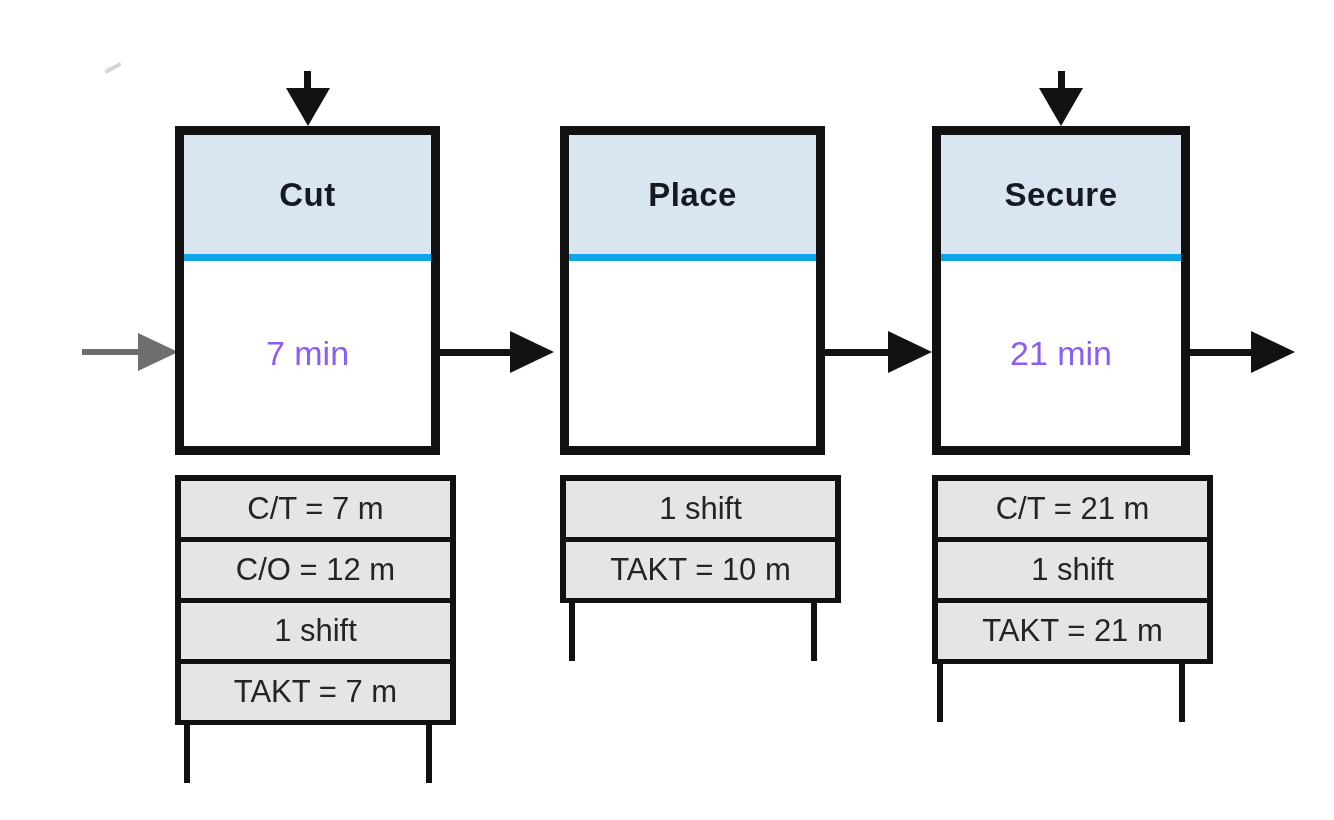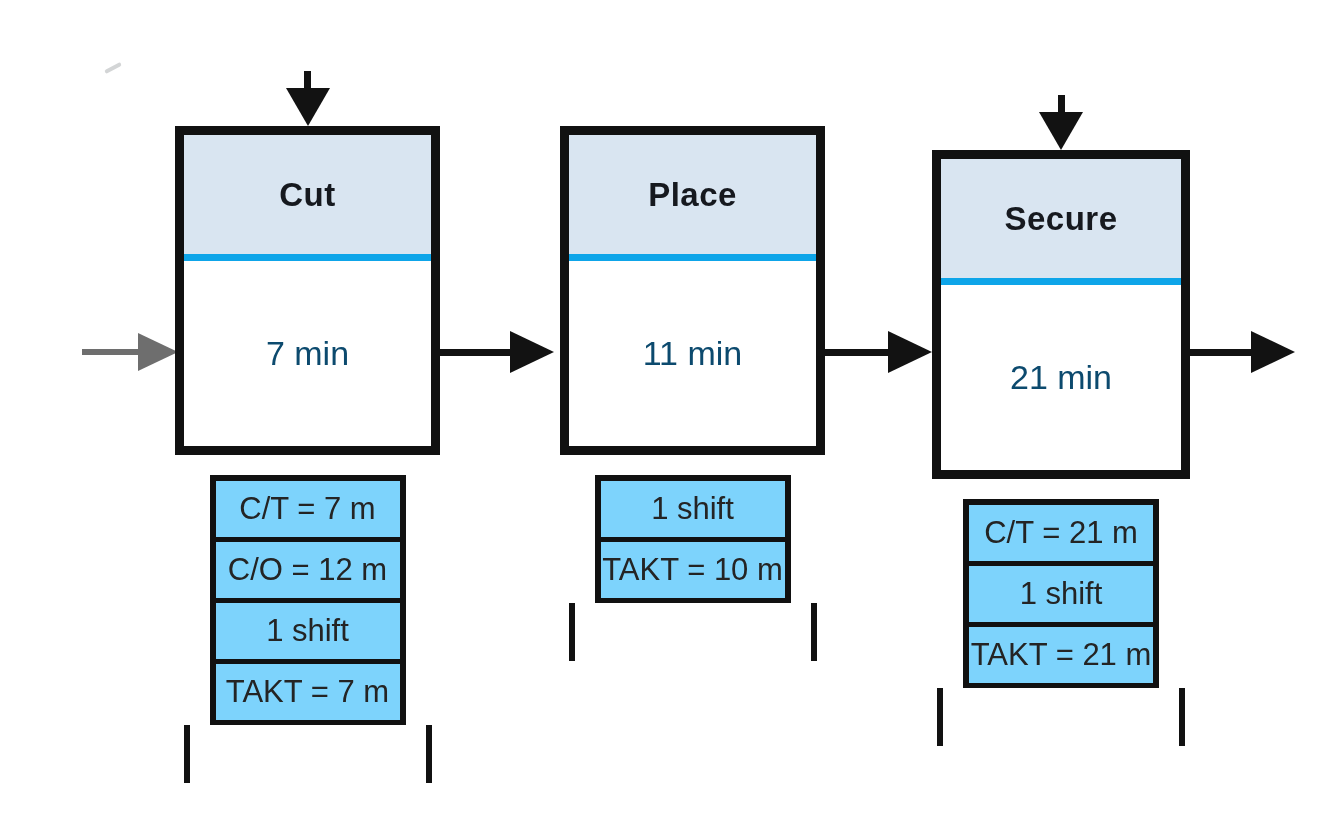--- a/index.html
+++ b/index.html
@@ -24,26 +24,26 @@
   }
   .pheader{
     height:119px;box-sizing:content-box;
     border-bottom:7px solid #0ea5e9;
     background:#d9e5f1;
     display:flex;align-items:center;justify-content:center;
     font-weight:700;font-size:33px;letter-spacing:.5px;color:#16191f;
   }
   .pbody{
     flex:1;display:flex;align-items:center;justify-content:center;
-    font-size:34px;color:#0c4a6e;
+    font-size:34px;color:#8b5cf6;
   }
   
   .data-box{
-    width:196px;margin:20px auto 0;box-sizing:border-box;
-    border:6px solid #111111;border-bottom:none;background:#7dd3fc;
+    width:281px;margin:20px auto 0;box-sizing:border-box;
+    border:6px solid #111111;border-bottom:none;background:#e5e5e5;
   }
   .drow{
     height:56px;border-bottom:5px solid #111111;
     display:flex;align-items:center;justify-content:center;
     font-size:31px;color:#242424;white-space:nowrap;overflow:visible;
   }
   .legs{
     width:248px;margin:0 auto;height:58px;box-sizing:border-box;
     border-left:6px solid #111111;border-right:6px solid #111111;
   }
@@ -107,35 +107,34 @@
   </div>
 
   <div class="h-arrow" style="left:440px;width:114px;">
     <div class="shaft"></div>
     <div class="head"></div>
   </div>
 
   <div class="column" style="left:560px;width:265px;">
     <div class="process-box">
       <div class="pheader">Place</div>
-      <div class="pbody">11 min</div>
     </div>
     <div class="data-box">
       <div class="drow">1 shift</div>
       <div class="drow">TAKT = 10 m</div>
     </div>
     <div class="legs"></div>
   </div>
 
   <div class="h-arrow" style="left:817px;width:115px;">
     <div class="shaft"></div>
     <div class="head"></div>
   </div>
 
-  <div class="column" style="left:932px;width:258px;margin-top:24px;">
+  <div class="column" style="left:932px;width:258px;">
     <div class="down-arrow">
       <div class="dshaft"></div>
       <div class="dhead"></div>
     </div>
     <div class="process-box">
       <div class="pheader">Secure</div>
       <div class="pbody">21 min</div>
     </div>
     <div class="data-box">
       <div class="drow">C/T = 21 m</div>

